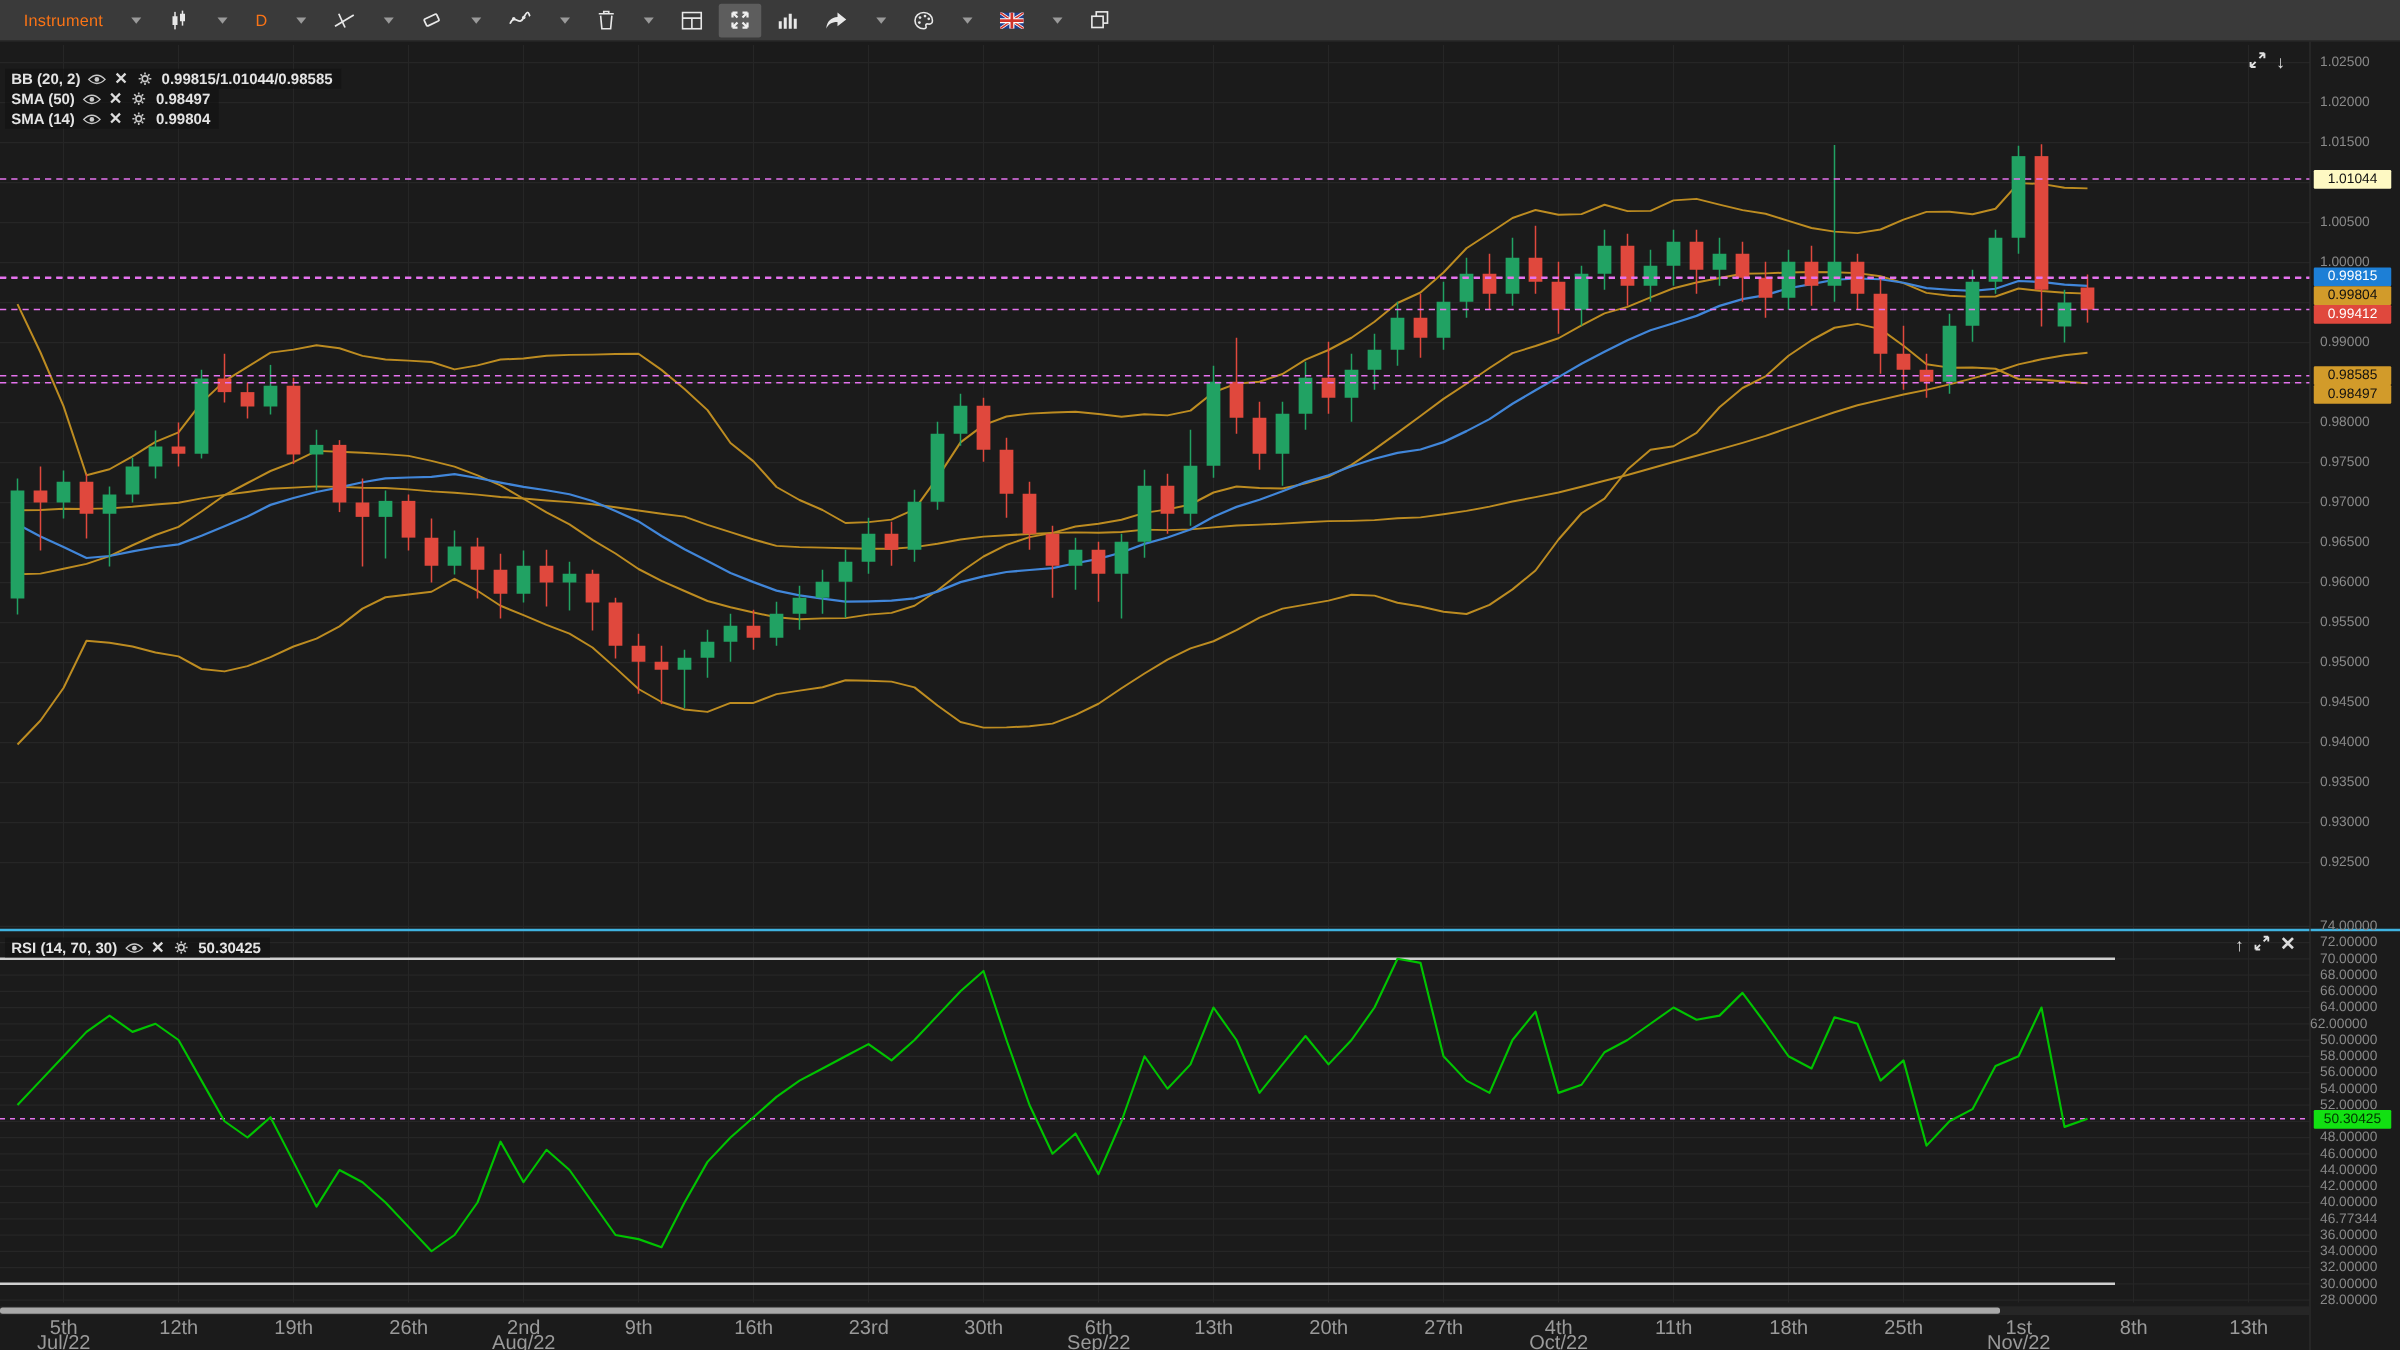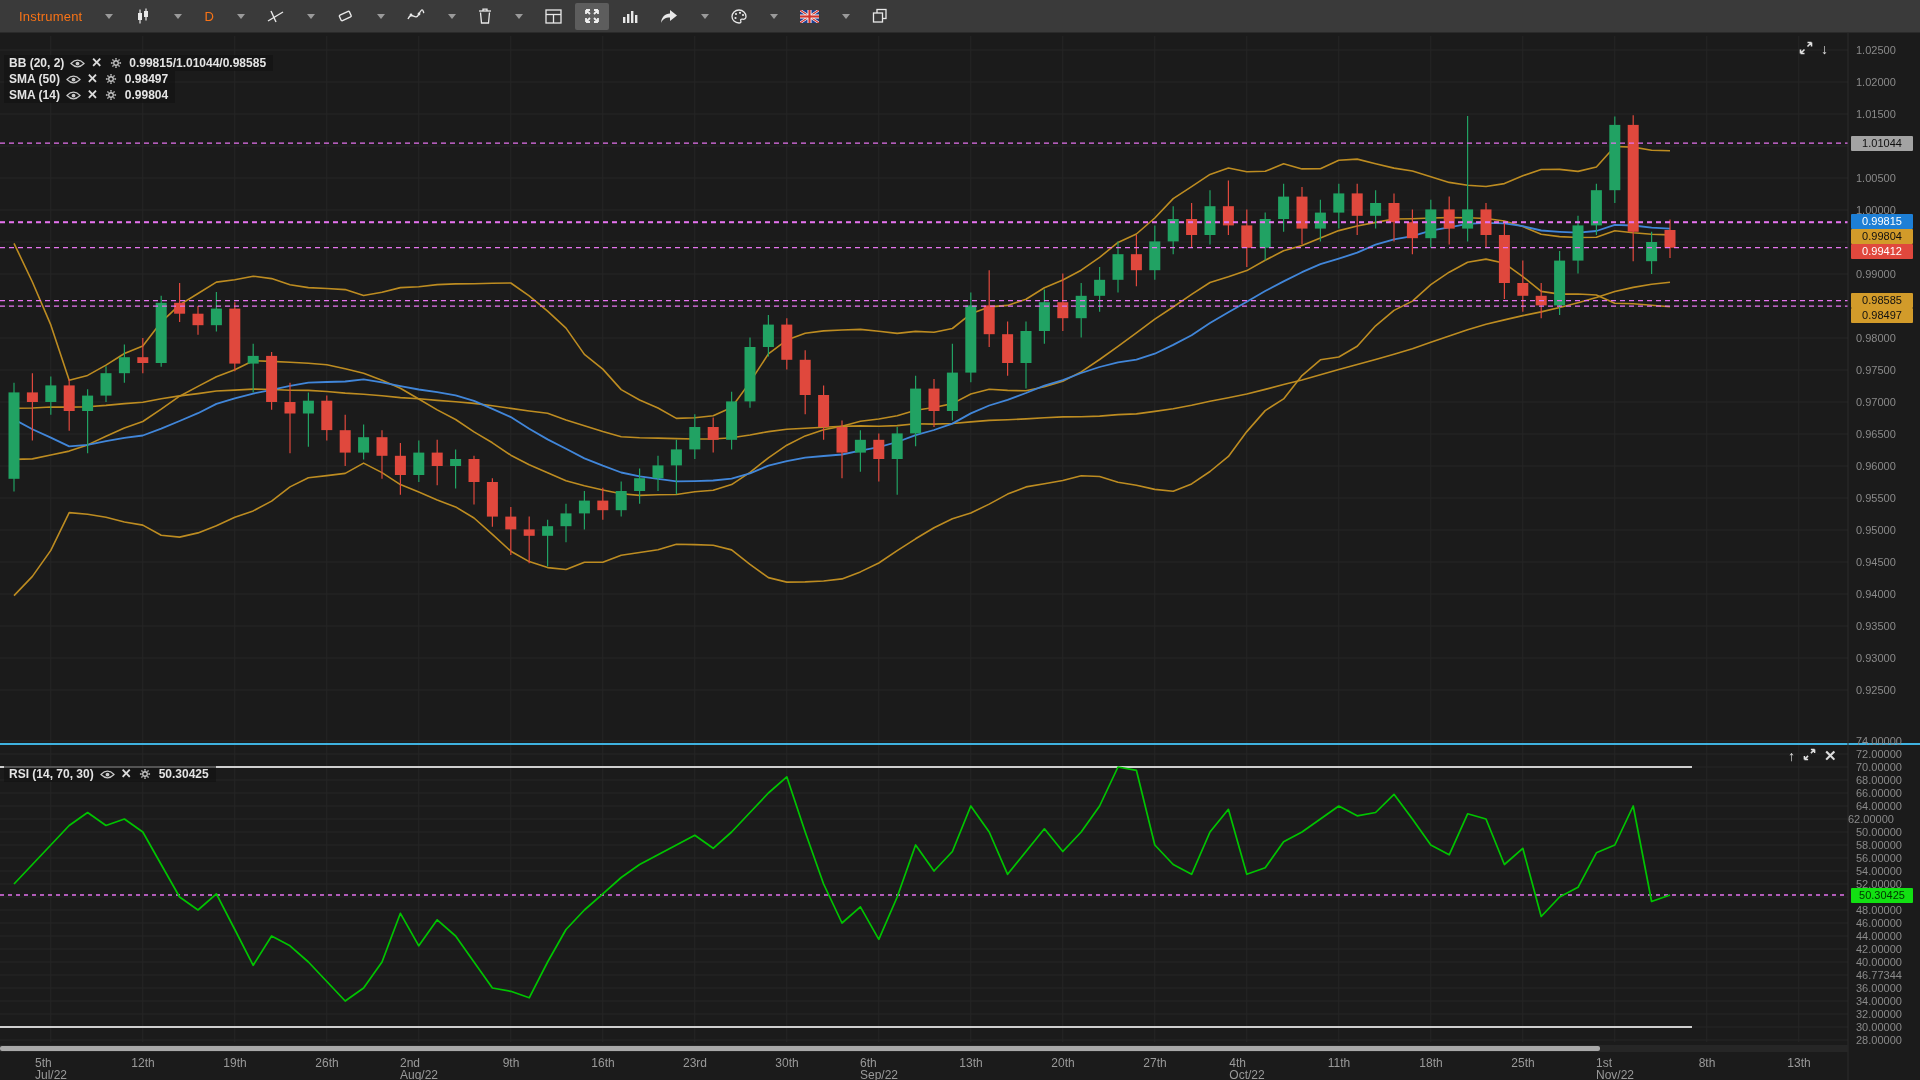--- a/index.html
+++ b/index.html
@@ -29,21 +29,21 @@
   .hdr-row .val{font-weight:700;color:#e4e4e4;}
   .mini-icon{display:inline-flex;align-items:center;justify-content:center;width:15px;height:13px;cursor:pointer;}
   .xchar{color:#dcdcdc;font-size:13px;font-weight:700;line-height:10px;cursor:pointer;}
 
   
   .ax{position:absolute;color:#8a8a8a;font-size:11px;line-height:12px;white-space:nowrap;}
   .badge{position:absolute;left:1851px;width:62px;text-align:center;font-size:11px;line-height:15px;
     height:15px;border-radius:1px;font-weight:400;}
 
   
-  .t-lab{position:absolute;color:#9a9a9a;font-size:12px;line-height:12px;transform:translateX(-50%);}
+  .t-lab{position:absolute;color:#9a9a9a;font-size:16px;line-height:12px;transform:translateX(-50%);text-align:center;}
 
   
   .pane-icons{position:absolute;display:flex;gap:8px;color:#e0e0e0;align-items:center;}
   .pane-icons span{cursor:pointer;font-size:14px;line-height:14px;}
 
   
   #scroll-track{position:absolute;left:0;top:1012px;width:1848px;height:7px;background:#262626;}
   #scroll-thumb{position:absolute;left:0;top:1013px;width:1600px;height:5px;background:#a9a9a9;border-radius:2px;}
 </style>
 </head>
@@ -551,21 +551,21 @@
     <div class="pane-icons" style="left:1799px;top:8px;">
       <span><svg width="14" height="14" viewBox="0 0 14 14">
             <g stroke="#e0e0e0" stroke-width="1.6" fill="none">
               <path d="M8.5 5.5 L12.5 1.5 M12.5 1.5 h-4 M12.5 1.5 v4"></path>
               <path d="M5.5 8.5 L1.5 12.5 M1.5 12.5 h4 M1.5 12.5 v-4"></path>
             </g>
           </svg></span>
       <span style="font-weight:700;">↓</span>
     </div>
 
-    <div class="hdr-row" style="left:4px;top:717px;margin-top:16px;">
+    <div class="hdr-row" style="left:4px;top:717px;">
       <span>RSI (14, 70, 30)</span>
       <span class="mini-icon">
           <svg width="15" height="11" viewBox="0 0 16 11">
             <path d="M1 5.5 Q8 -1.5 15 5.5 Q8 12.5 1 5.5 Z" fill="none" stroke="#c8c8c8" stroke-width="1.2"></path>
             <circle cx="8" cy="5.5" r="2" fill="#c8c8c8"></circle>
           </svg>
         </span>
       <span class="xchar">✕</span>
       <span class="mini-icon">
           <svg width="14" height="14" viewBox="0 0 16 16">
@@ -632,21 +632,21 @@
         <div class="ax" style="left: 1856px; top: 910px;">42.00000</div>
         <div class="ax" style="left: 1856px; top: 923px;">40.00000</div>
         <div class="ax" style="left: 1856px; top: 936px;">46.77344</div>
         <div class="ax" style="left: 1856px; top: 949px;">36.00000</div>
         <div class="ax" style="left: 1856px; top: 962px;">34.00000</div>
         <div class="ax" style="left: 1856px; top: 975px;">32.00000</div>
         <div class="ax" style="left: 1856px; top: 988px;">30.00000</div>
         <div class="ax" style="left: 1856px; top: 1001px;">28.00000</div>
       </div>
     <div id="badges">
-        <div class="badge" style="top: 103px; background: #a3a3a3; color: rgb(16, 16, 16);">1.01044</div>
+        <div class="badge" style="top: 103px; background: #fef9c3; color: rgb(16, 16, 16);">1.01044</div>
         <div class="badge" style="top: 181px; background: rgb(29, 127, 214); color: rgb(255, 255, 255);">0.99815</div>
         <div class="badge" style="top: 196px; background: rgb(210, 155, 42); color: rgb(16, 16, 16);">0.99804</div>
         <div class="badge" style="top: 211px; background: rgb(224, 72, 61); color: rgb(255, 255, 255);">0.99412</div>
         <div class="badge" style="top: 260px; background: rgb(210, 155, 42); color: rgb(16, 16, 16);">0.98585</div>
         <div class="badge" style="top: 275px; background: rgb(210, 155, 42); color: rgb(16, 16, 16);">0.98497</div>
         <div class="badge" style="top: 855px; background: rgb(18, 224, 18); color: rgb(0, 51, 0);">50.30425</div>
       </div>
 
     <div id="scroll-track"></div>
     <div id="scroll-thumb"></div>

